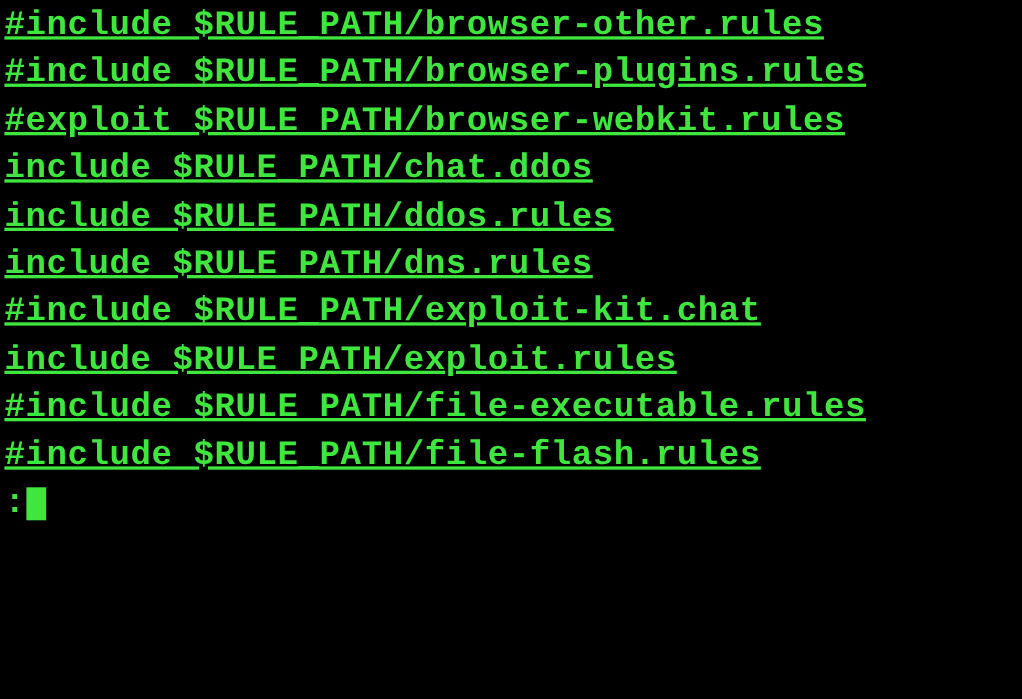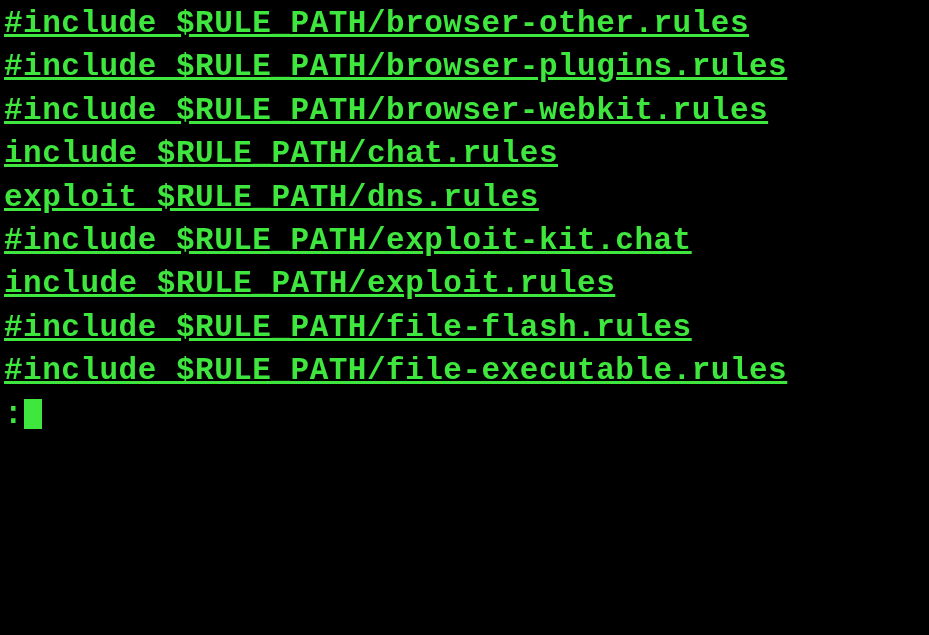--- a/index.html
+++ b/index.html
@@ -40,24 +40,25 @@
     .colon {
       color: #3ee63e;
     }
   </style>
 </head>
 <body>
 
 <div>
   <div class="terminal-line">#include $RULE_PATH/browser-other.rules</div>
   <div class="terminal-line">#include $RULE_PATH/browser-plugins.rules</div>
-  <div class="terminal-line">#include $RULE_PATH/browser-webkit.rules</div>
-  <div class="terminal-line">include $RULE_PATH/chat.rules</div>
-  <div class="terminal-line">exploit $RULE_PATH/dns.rules</div>
+  <div class="terminal-line">#exploit $RULE_PATH/browser-webkit.rules</div>
+  <div class="terminal-line">include $RULE_PATH/chat.ddos</div>
+  <div class="terminal-line">include $RULE_PATH/ddos.rules</div>
+  <div class="terminal-line">include $RULE_PATH/dns.rules</div>
   <div class="terminal-line">#include $RULE_PATH/exploit-kit.chat</div>
   <div class="terminal-line">include $RULE_PATH/exploit.rules</div>
+  <div class="terminal-line">#include $RULE_PATH/file-executable.rules</div>
   <div class="terminal-line">#include $RULE_PATH/file-flash.rules</div>
-  <div class="terminal-line">#include $RULE_PATH/file-executable.rules</div>
   <div class="command-line">
     <span class="colon">:</span>
     <span class="cursor"></span>
   </div>
 </div>
 
 </body></html>

